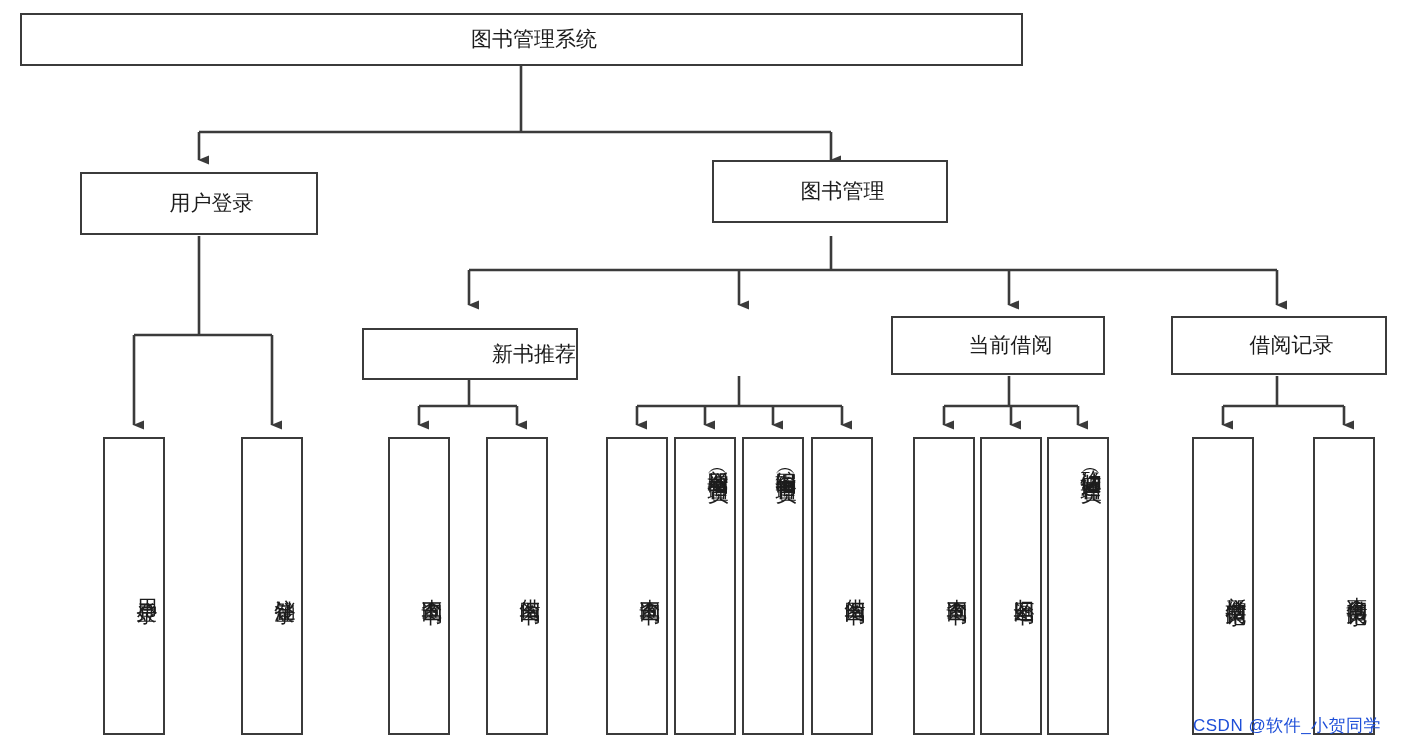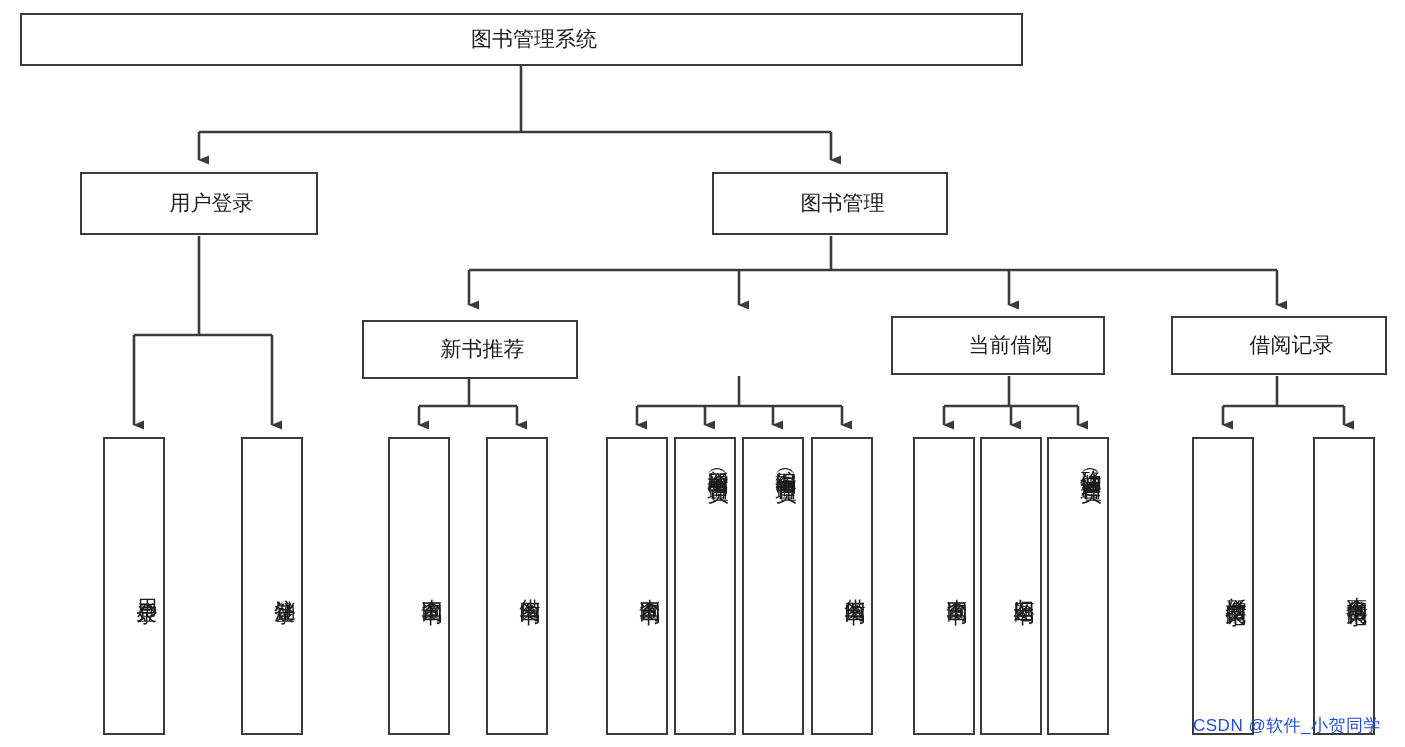--- a/index.html
+++ b/index.html
@@ -72,25 +72,25 @@
     </g>
   </svg>
 
   <div class="node" style="left:20px;top:13px;width:1003px;height:53px;">
     <span class="lbl">图书管理系统</span>
   </div>
 
   <div class="node" style="left:80px;top:172px;width:238px;height:63px;">
     <span class="lbl">用户登录</span>
   </div>
-  <div class="node" style="left:712px;top:172px;width:236px;height:63px;justify-content:center;">
+  <div class="node" style="left:712px;top:160px;width:236px;height:63px;justify-content:center;">
     <span class="lbl">图书管理</span>
   </div>
 
-  <div class="node" style="left:362px;top:320px;width:216px;height:59px;">
+  <div class="node" style="left:362px;top:328px;width:216px;height:52px;justify-content:flex-end;">
     <span class="lbl">新书推荐</span>
   </div>
   <div class="node" style="left:891px;top:316px;width:214px;height:59px;">
     <span class="lbl">当前借阅</span>
   </div>
   <div class="node" style="left:1171px;top:316px;width:216px;height:59px;">
     <span class="lbl">借阅记录</span>
   </div>
 
   <div class="node vert mid" style="left:103px;top:437px;width:62px;height:298px;">

